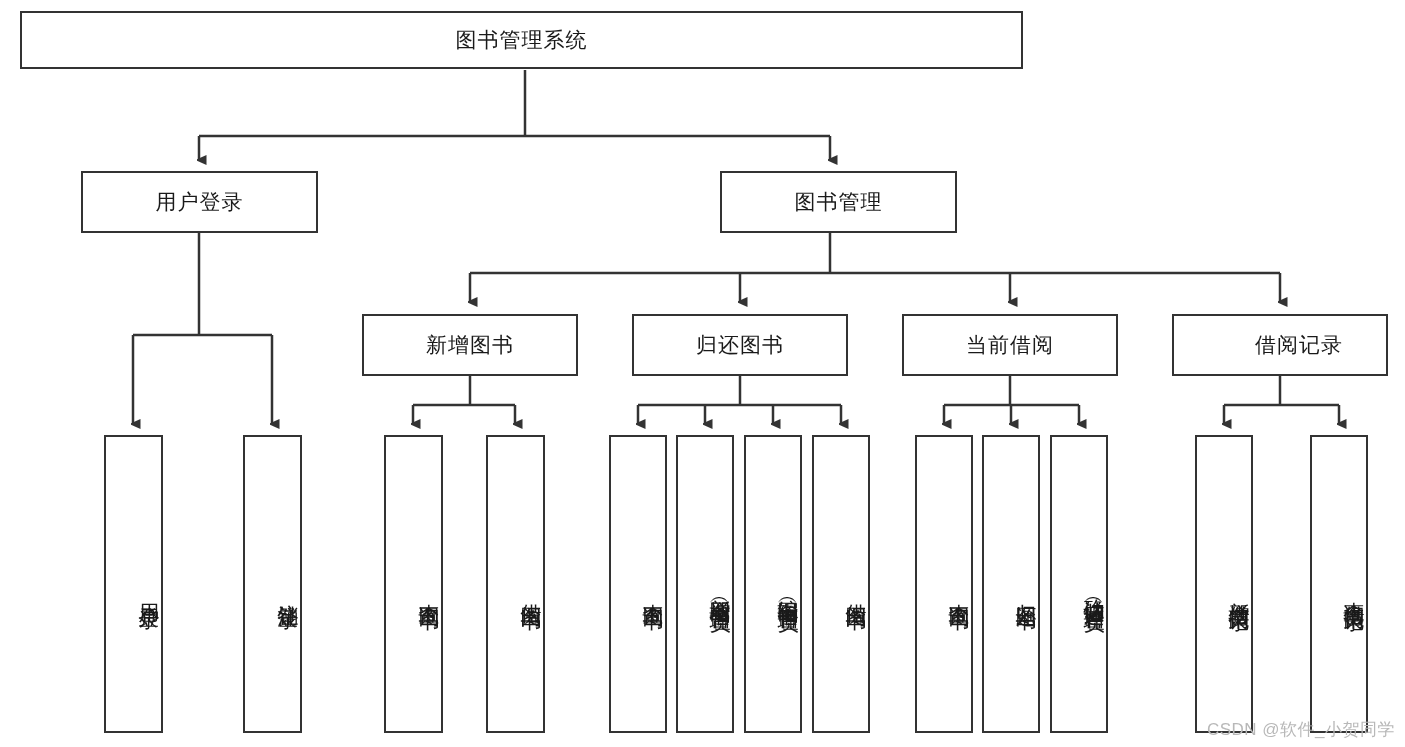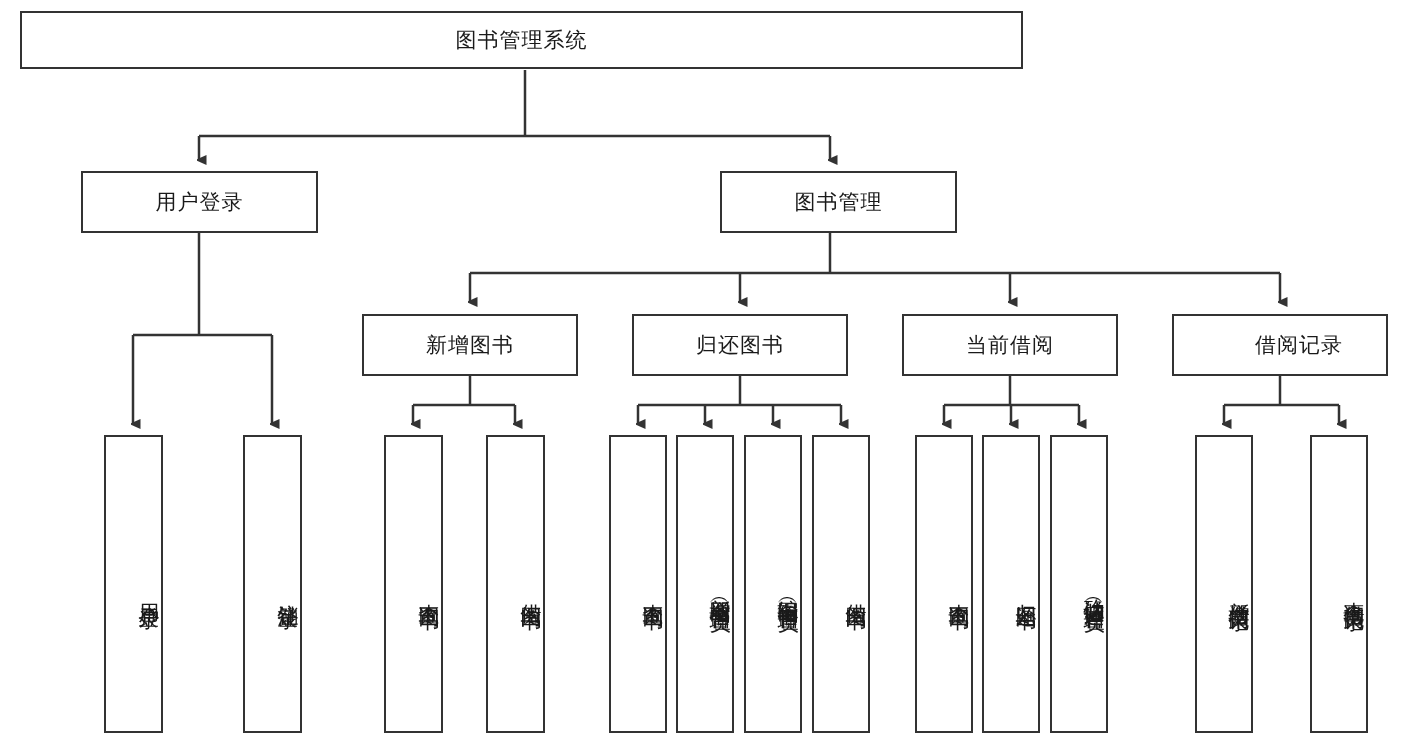--- a/index.html
+++ b/index.html
@@ -141,14 +141,15 @@
   <div class="node vertical" style="left:744px; top:435px; width:58px; height:298px;">编辑图书（管理员）</div>
   <div class="node vertical" style="left:812px; top:435px; width:58px; height:298px;">借阅图书</div>
 
   <div class="node vertical" style="left:915px; top:435px; width:58px; height:298px;">查询图书</div>
   <div class="node vertical" style="left:982px; top:435px; width:58px; height:298px;">归还图书</div>
   <div class="node vertical" style="left:1050px; top:435px; width:58px; height:298px;">确认归还（管理员）</div>
 
   <div class="node vertical" style="left:1195px; top:435px; width:58px; height:298px;">新增借阅记录</div>
   <div class="node vertical" style="left:1310px; top:435px; width:58px; height:298px;">查询借阅记录</div>
 
+  <div class="watermark">CSDN @软件_小贺同学</div>
 
 </div>
 
 </body></html>

